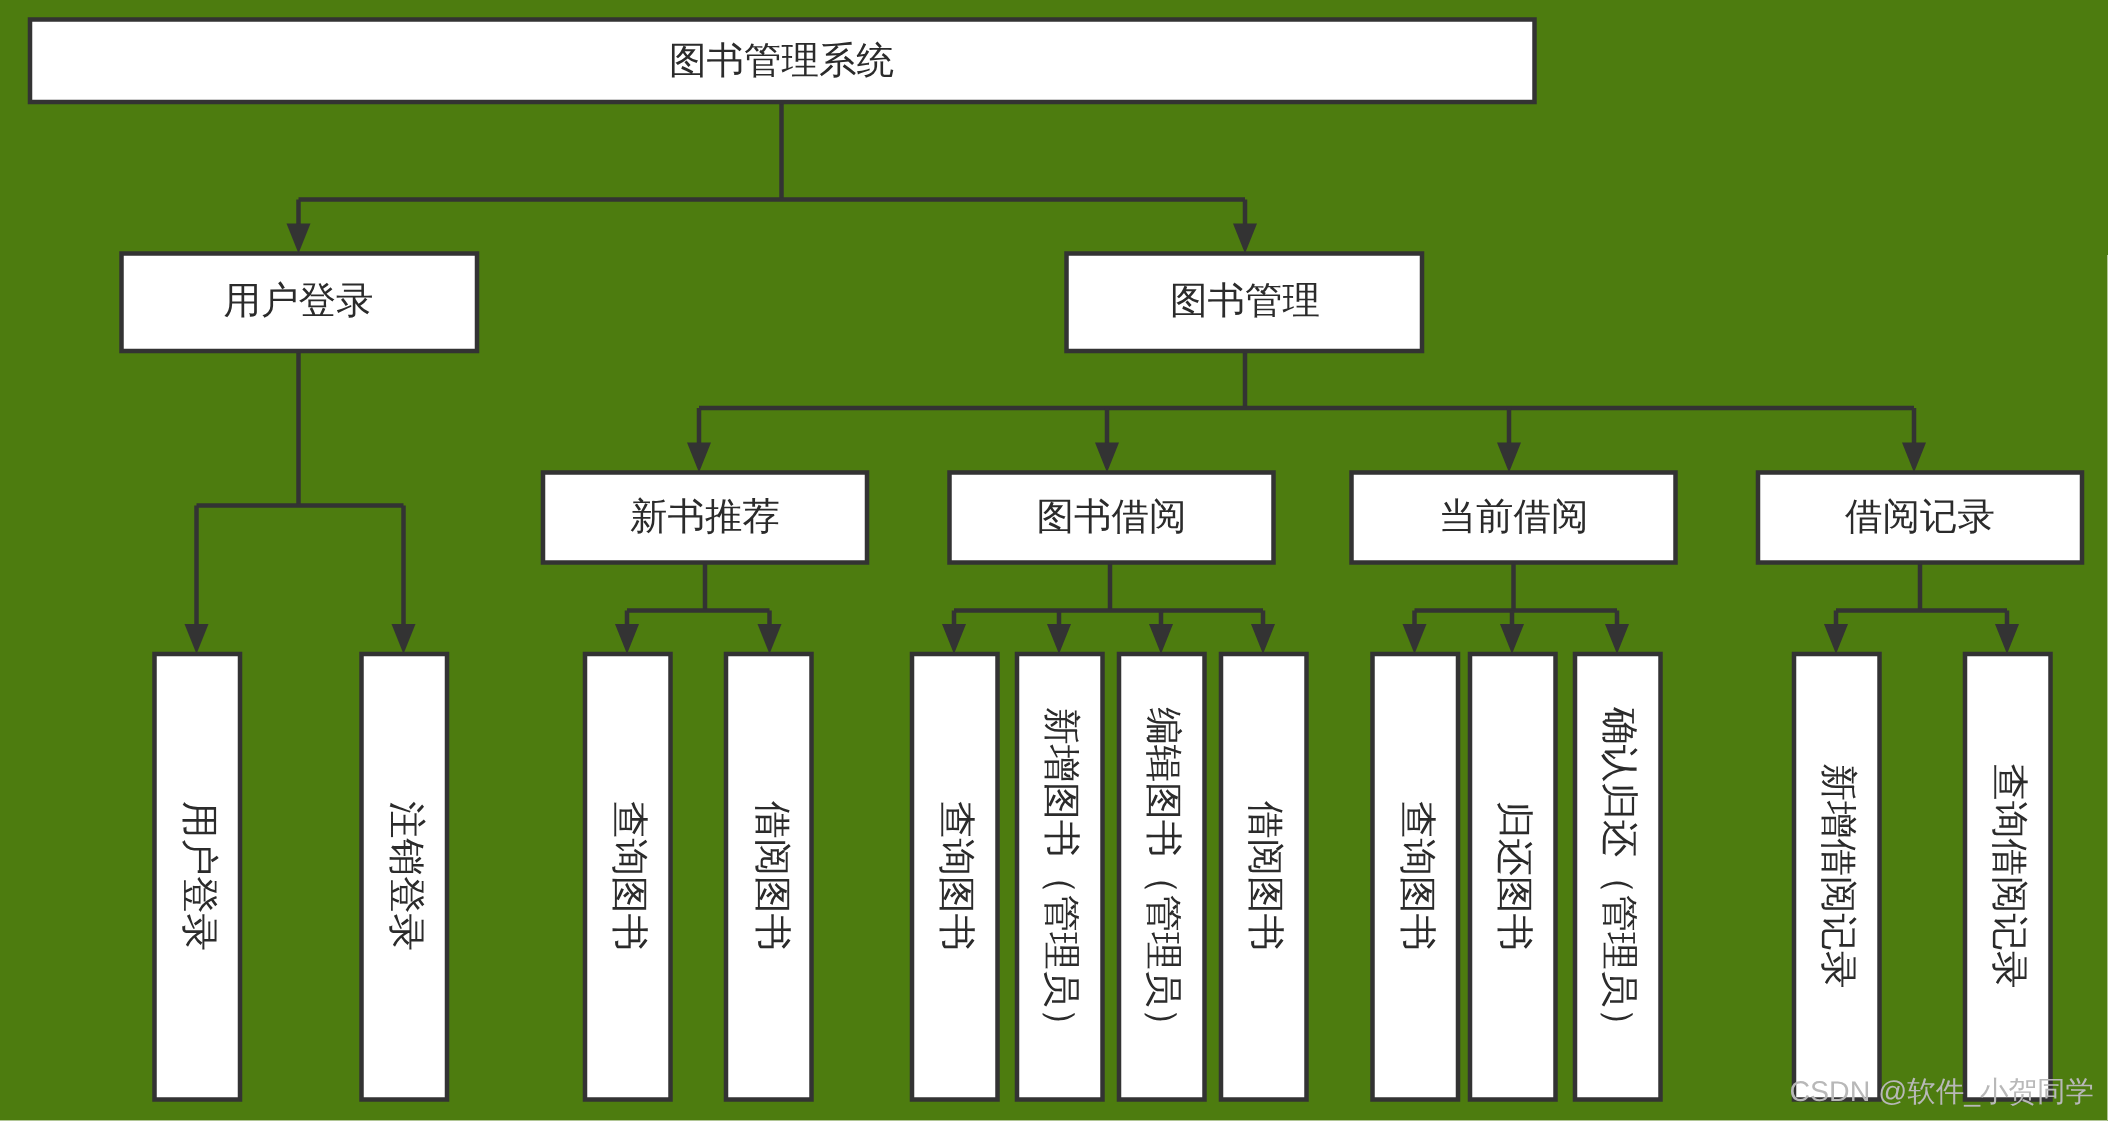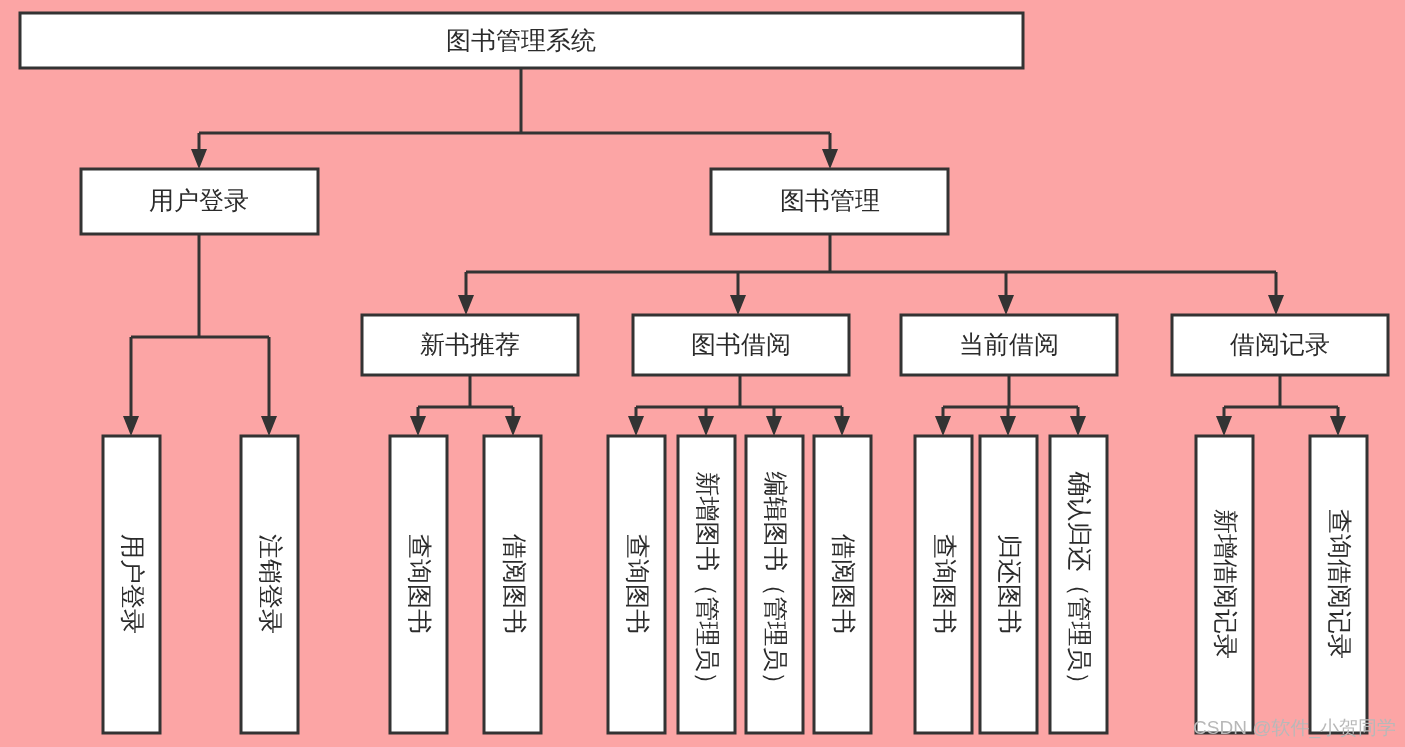--- a/index.html
+++ b/index.html
@@ -7,21 +7,21 @@
     padding: 0;
     background: #ffffff;
   }
   body {
     font-family: "Liberation Sans", "DejaVu Sans", sans-serif;
   }
   #diagram-root {
     position: relative;
     width: 1405px;
     height: 747px;
-    background: #fca5a5;
+    background: #4d7c0f;
     overflow: hidden;
   }
   svg.diagram-canvas {
     position: absolute;
     top: 0;
     left: 0;
     width: 1405px;
     height: 747px;
     display: block;
   }

